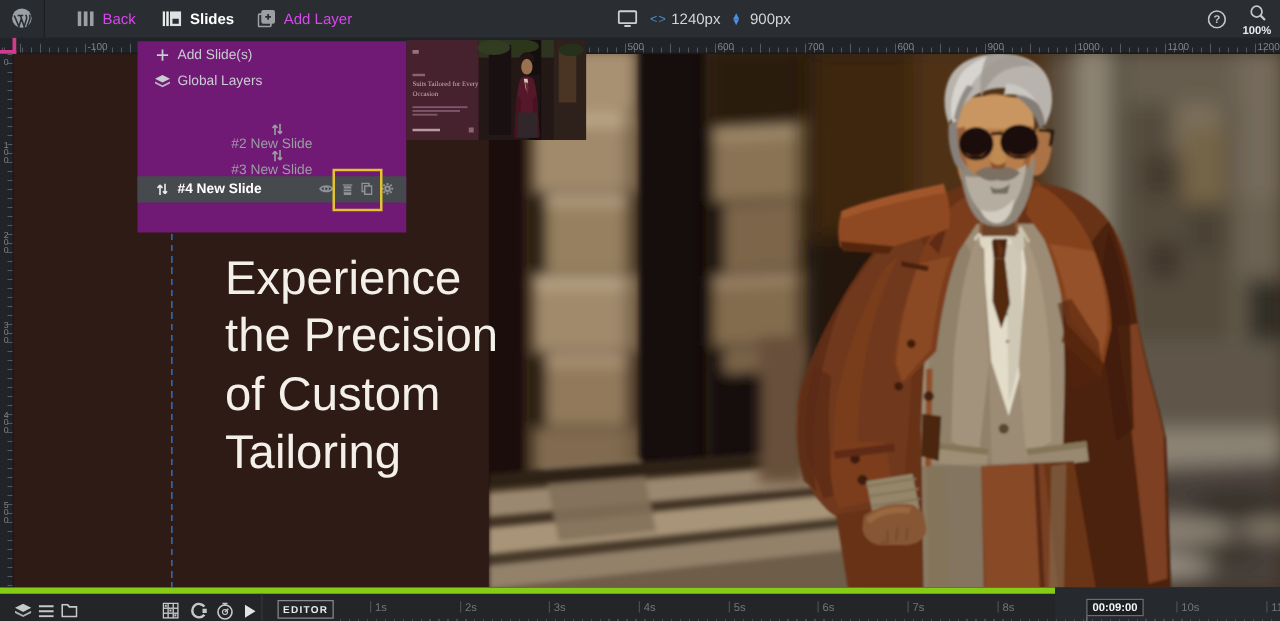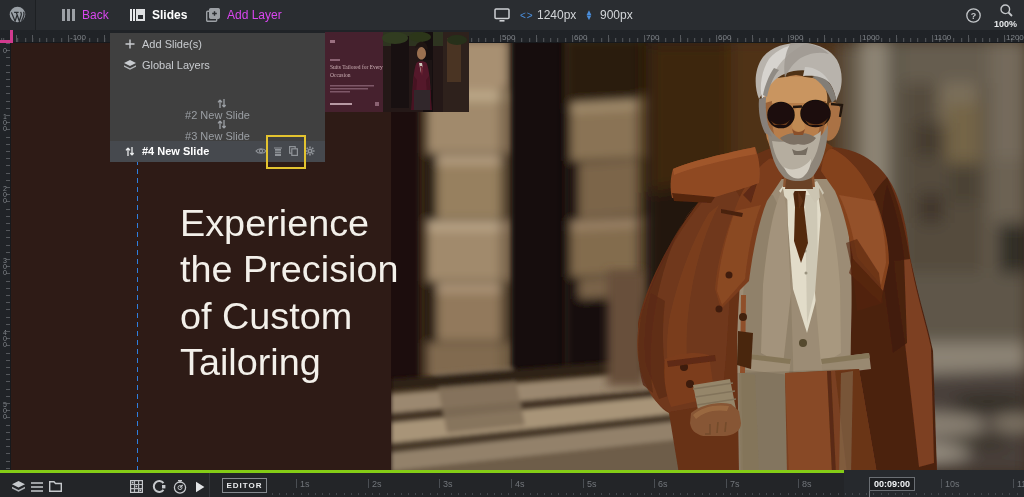--- a/index.html
+++ b/index.html
@@ -29,34 +29,34 @@
   
   #canvas { position:absolute; left:11px; top:43px; width:1013px; height:427px; background:#2e1b16; overflow:hidden; }
   #photo { position:absolute; left:380px; top:0; width:633px; height:427px; }
   #dashline { position:absolute; left:137px; top:43px; width:1px; height:427px; z-index:5;
      background:repeating-linear-gradient(180deg,#2f7fe0 0 5px, transparent 5px 9px); }
   #headline { position:absolute; left:180px; top:200px; width:240px; color:#f3f0ea;
      font-family:Liberation Sans, sans-serif; font-size:37.8px; line-height:46.4px; font-weight:400; z-index:4;}
   #bodytext { position:absolute; left:180px; top:423px; width:200px; color:#d3c8b2; font-size:14.5px; line-height:19.5px; z-index:4;}
 
   
-  #menu { position:absolute; left:110px; top:33px; width:215px; height:129px; background:#404040; z-index:50; }
+  #menu { position:absolute; left:110px; top:33px; width:215px; height:153px; background:#701a75; z-index:50; }
   .mrow { position:absolute; left:0; width:215px; height:21.5px; display:flex; align-items:center; color:#c9ccd0; font-size:11px; }
   .mrow .mic { width:16px; margin-left:12px; margin-right:4px; display:flex; justify-content:center; }
   .mrow.sel { background:#1d72d2; color:#fff; font-weight:bold; }
   .mrow.hov { background:#46494e; color:#fff; font-weight:bold; }
   .mrow.dim { color:#9a9ea3;flex-direction:column; }
   .rowicons { position:absolute; right:10px; top:0; height:21.5px; display:flex; align-items:center; gap:7px; }
   #yellowbox { position:absolute; left:266px; top:135px; width:40px; height:34px; border:2px solid #e3c32f; z-index:60; }
 
   
   #thumb { position:absolute; left:325px; top:32px; width:144px; height:80px; z-index:45; display:flex; }
 
   
-  #timeline { position:absolute; left:0; top:470px; width:844px; height:27px; background:#232528; z-index:40; border-top:3px solid #84cc16;}
+  #timeline { position:absolute; left:0; top:470px; width:844px; height:27px; background:#232528; z-index:40; border-top:5px solid #84cc16;}
   .tlicon { position:absolute; top:0; height:27px; display:flex; align-items:center; }
   #editorbox { position:absolute; left:222px; top:5px; width:45px; height:15px; border:1px solid #85898e; color:#e8eaec;
      font-size:8px; font-weight:bold; letter-spacing:1px; display:flex; align-items:center; justify-content:center; }
   .tsec { position:absolute; top:6px; font-size:9px; color:#72767b; }
   .tsep { position:absolute; top:6px; width:1px; height:9px; background:#4a4e53; }
   #tticks { position:absolute; left:272px; top:20px; width:746px; height:2px;
      background:repeating-linear-gradient(90deg,#42464b 0 1px, transparent 1px 7.16px); }
   #timebox { position:absolute; left:869px; top:4px; width:46px; height:14px; border:1px solid #6a6e73; background:#1d1f22;
      color:#f2f4f6; font-size:9px; font-weight:bold; display:flex; align-items:center; justify-content:center; }
 </style>

